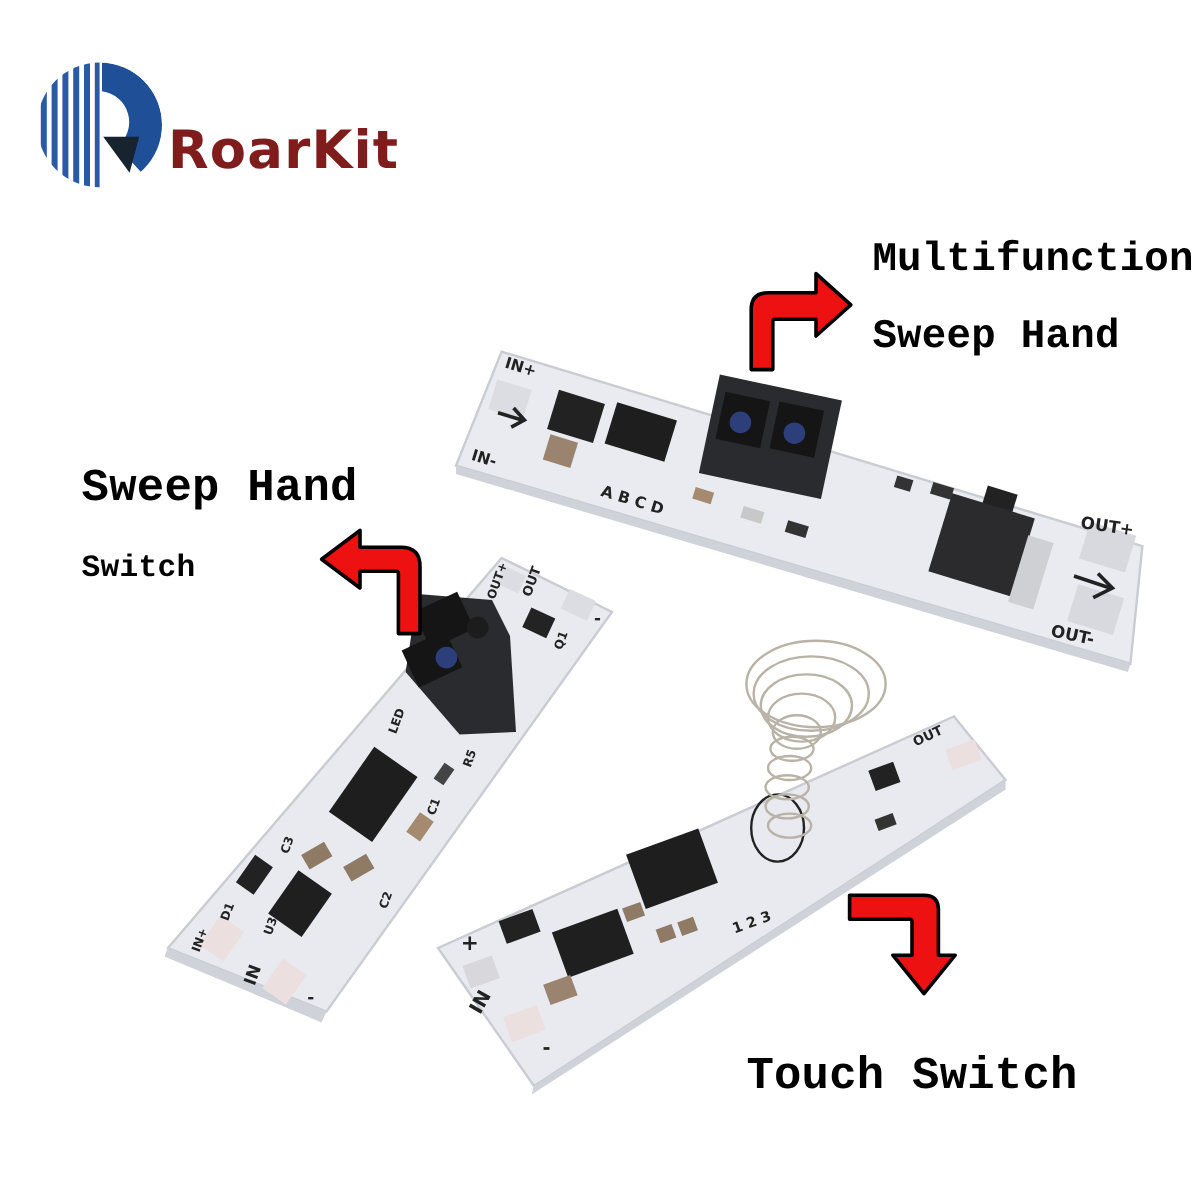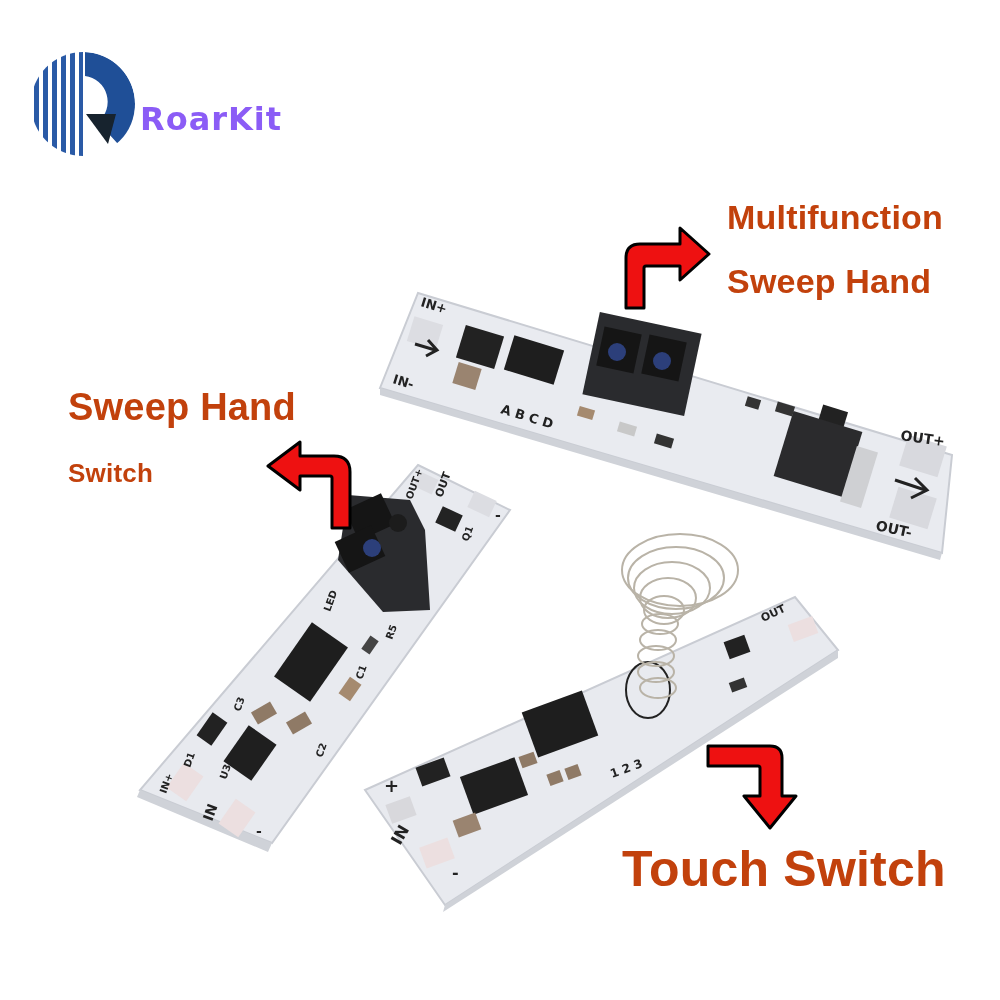--- a/index.html
+++ b/index.html
@@ -1,19 +1,19 @@
 <!DOCTYPE html>
 <html><head>
 <meta charset="utf-8">
 <style>
   html, body { margin:0; padding:0; background:#ffffff; }
   body { width:1000px; height:1000px; position:relative; overflow:hidden; font-family:"Liberation Sans", sans-serif; }
   .abs { position:absolute; }
-  .label { position:absolute; font-family:Liberation Sans, sans-serif; font-weight:bold; color:#c2410c; white-space:nowrap; letter-spacing:0.2px; }
-  .brand-text { position:absolute; left:138px; top:102px; font-family:"DejaVu Sans", sans-serif; font-weight:bold; font-size:32px; color:#8b5cf6; letter-spacing:1px; }
+  .label { position:absolute; font-family:Liberation Mono, monospace; font-weight:bold; color:#000000; white-space:nowrap; letter-spacing:0.2px; }
+  .brand-text { position:absolute; left:138px; top:102px; font-family:"DejaVu Sans", sans-serif; font-weight:bold; font-size:44px; color:#7f1d1d; letter-spacing:1px; }
   svg { position:absolute; left:0; top:0; }
   .silk { font-family:"DejaVu Sans", sans-serif; fill:#222; font-weight:bold; }
 </style>
 </head>
 <body>
 
 <div class="abs" style="left:28px;top:44px;width:330px;height:120px;">
   <svg width="120" height="120" viewBox="0 0 120 120" style="left:0;top:0;">
     <defs>
       <clipPath id="circ">
@@ -175,13 +175,13 @@
 
   <path d="M708 746 L770 746 Q782 746 782 758 L782 796 L796 796 L770 828 L744 796 L760 796 L760 768 Q760 766 758 766 L708 766 Z" fill="#ee1111" stroke="#000" stroke-width="3" stroke-linejoin="round"></path>
 </svg>
 
 <div class="label" style="left:727px;top:198px;font-size:34px;">Multifunction</div>
 <div class="label" style="left:727px;top:262px;font-size:34px;">Sweep Hand</div>
 
 <div class="label" style="left:68px;top:386px;font-size:38px;">Sweep Hand</div>
 <div class="label" style="left:68px;top:458px;font-size:26px;">Switch</div>
 
-<div class="label" style="left:622px;top:840px;font-size:50px;">Touch Switch</div>
+<div class="label" style="left:622px;top:876px;font-size:38px;">Touch Switch</div>
 
 </body></html>

